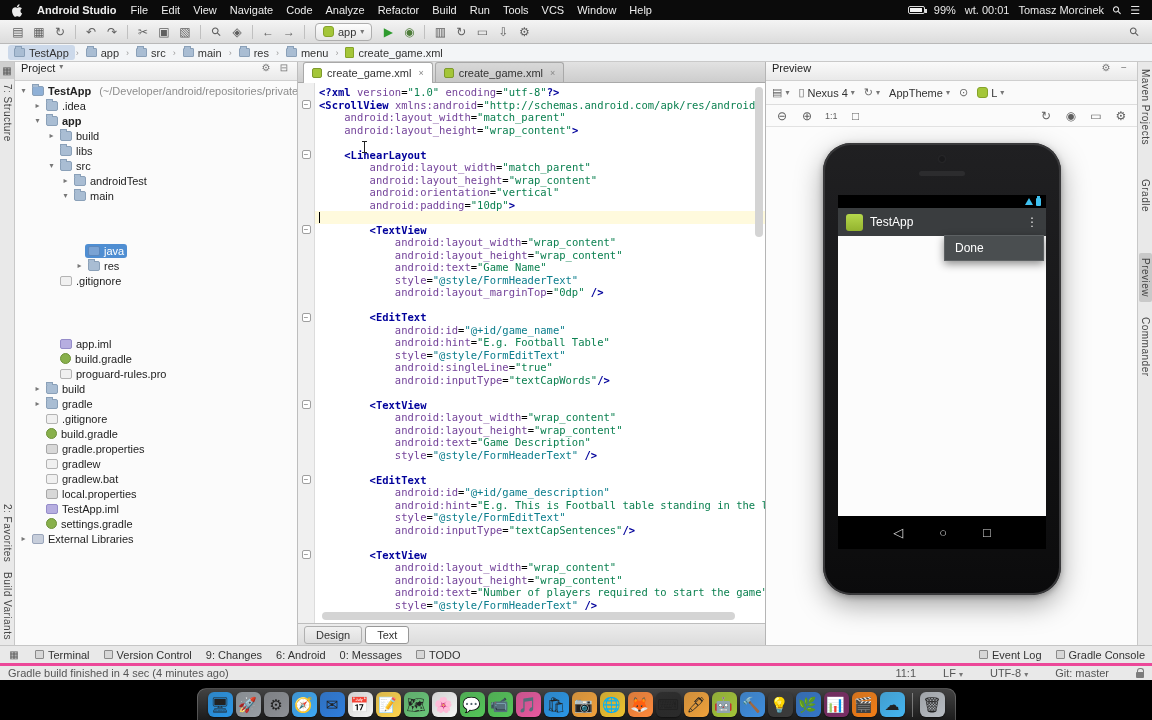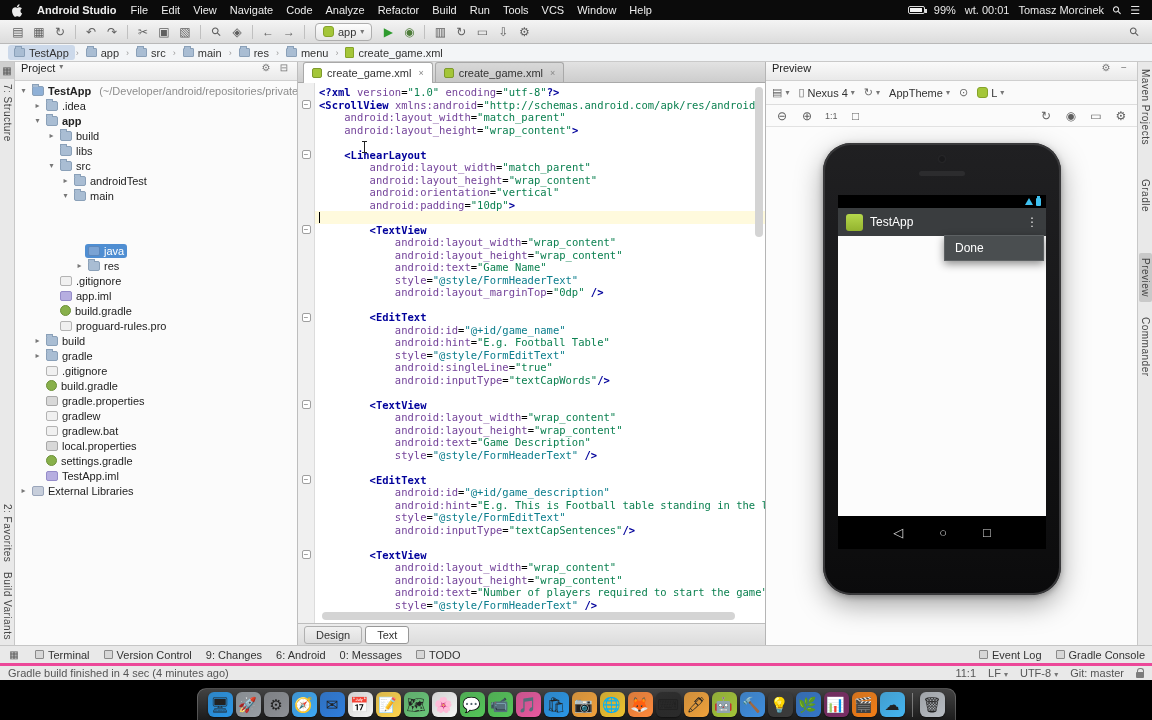--- a/index.html
+++ b/index.html
@@ -123,21 +123,21 @@
 .overflow{margin-left:auto;padding-right:8px;color:#e6e6e6}
 .amenu{position:absolute;right:2px;top:40px;width:100px;height:26px;background:#4a4e50;border:1px solid #5d6163;box-shadow:0 3px 8px rgba(0,0,0,.45);color:#fff;font-size:12px;display:flex;align-items:center;padding-left:10px;z-index:3}
 .acontent{position:absolute;left:0;right:0;top:41px;bottom:33px;background:#fcfcfc}
 .anav{position:absolute;left:0;right:0;bottom:0;height:33px;background:#000;display:flex;align-items:center;justify-content:center;gap:36px;color:#d8d8d8;font-size:13px}
 
 .toolwins{height:18px;background:#e9e9e9;border-top:1px solid #c6c6c6;display:flex;align-items:center;font-size:11px;color:#333;padding:0 7px;gap:14px;flex:none}
 .twbtn{display:inline-flex;align-items:center;white-space:nowrap}
 .twico{width:9px;height:9px;border:1px solid #8a8a8a;background:#d7d7d7;border-radius:1px;margin-right:4px}
 .twright{margin-left:auto;display:flex;gap:14px}
 .statusbar{height:17px;background:#e9e9e9;border-top:3px solid #ec4899;display:flex;align-items:center;font-size:11px;color:#555;padding:0 8px;gap:8px;flex:none}
-.sright{margin-left:auto;display:flex;align-items:center;gap:12px;white-space:nowrap}
+.sright{margin-left:auto;display:flex;align-items:center;gap:27px;white-space:nowrap}
 .minilock{width:8px;height:6px;background:#7d7d7d;border-radius:1px;position:relative;margin-top:3px}
 .minilock::before{content:"";position:absolute;top:-4px;left:1px;width:5px;height:4px;border:1px solid #7d7d7d;border-bottom:none;border-radius:3px 3px 0 0}
 
 .dockarea{height:40px;background:#000;display:flex;align-items:flex-end;justify-content:center;flex:none}
 .dock{display:flex;align-items:center;gap:3px;padding:3px 10px 3px;background:linear-gradient(rgba(190,190,190,.35),rgba(110,110,110,.25));border:1px solid rgba(255,255,255,.22);border-bottom:none;border-radius:9px 9px 0 0}
 .dicon{width:25px;height:25px;border-radius:6px;display:flex;align-items:center;justify-content:center;box-shadow:0 1px 2px rgba(0,0,0,.5)}
 .demoji{font-size:15px;line-height:1}
 .dsep{width:1px;height:24px;background:rgba(255,255,255,.35);margin:0 4px}
 </style>
 </head>
@@ -344,21 +344,21 @@
               <span class="tlabel">res</span>
             </span>
           </div>
           <div class="trow" style="padding-left: 31px;">
             <span class="tarrow"></span>
             <span class="twrap">
               <span class="ti ftext"></span>
               <span class="tlabel">.gitignore</span>
             </span>
           </div>
-          <div class="trow" style="padding-left: 31px;">
+          <div class="trow" style="padding-left: 31px; margin-top: 48px;">
             <span class="tarrow"></span>
             <span class="twrap">
               <span class="ti fiml"></span>
               <span class="tlabel">app.iml</span>
             </span>
           </div>
           <div class="trow" style="padding-left: 31px;">
             <span class="tarrow"></span>
             <span class="twrap">
               <span class="ti fgradle"></span>
@@ -424,29 +424,29 @@
           <div class="trow" style="padding-left: 17px;">
             <span class="tarrow"></span>
             <span class="twrap">
               <span class="ti fprop"></span>
               <span class="tlabel">local.properties</span>
             </span>
           </div>
           <div class="trow" style="padding-left: 17px;">
             <span class="tarrow"></span>
             <span class="twrap">
+              <span class="ti fiml"></span>
+              <span class="tlabel">TestApp.iml</span>
+            </span>
+          </div>
+          <div class="trow" style="padding-left: 17px;">
+            <span class="tarrow"></span>
+            <span class="twrap">
               <span class="ti fgradle"></span>
               <span class="tlabel">settings.gradle</span>
-            </span>
-          </div>
-          <div class="trow" style="padding-left: 17px;">
-            <span class="tarrow"></span>
-            <span class="twrap">
-              <span class="ti fiml"></span>
-              <span class="tlabel">TestApp.iml</span>
             </span>
           </div>
           <div class="trow" style="padding-left: 3px;">
             <span class="tarrow">▸</span>
             <span class="twrap">
               <span class="ti flib"></span>
               <span class="tlabel">External Libraries</span>
             </span>
           </div>
         </div>

